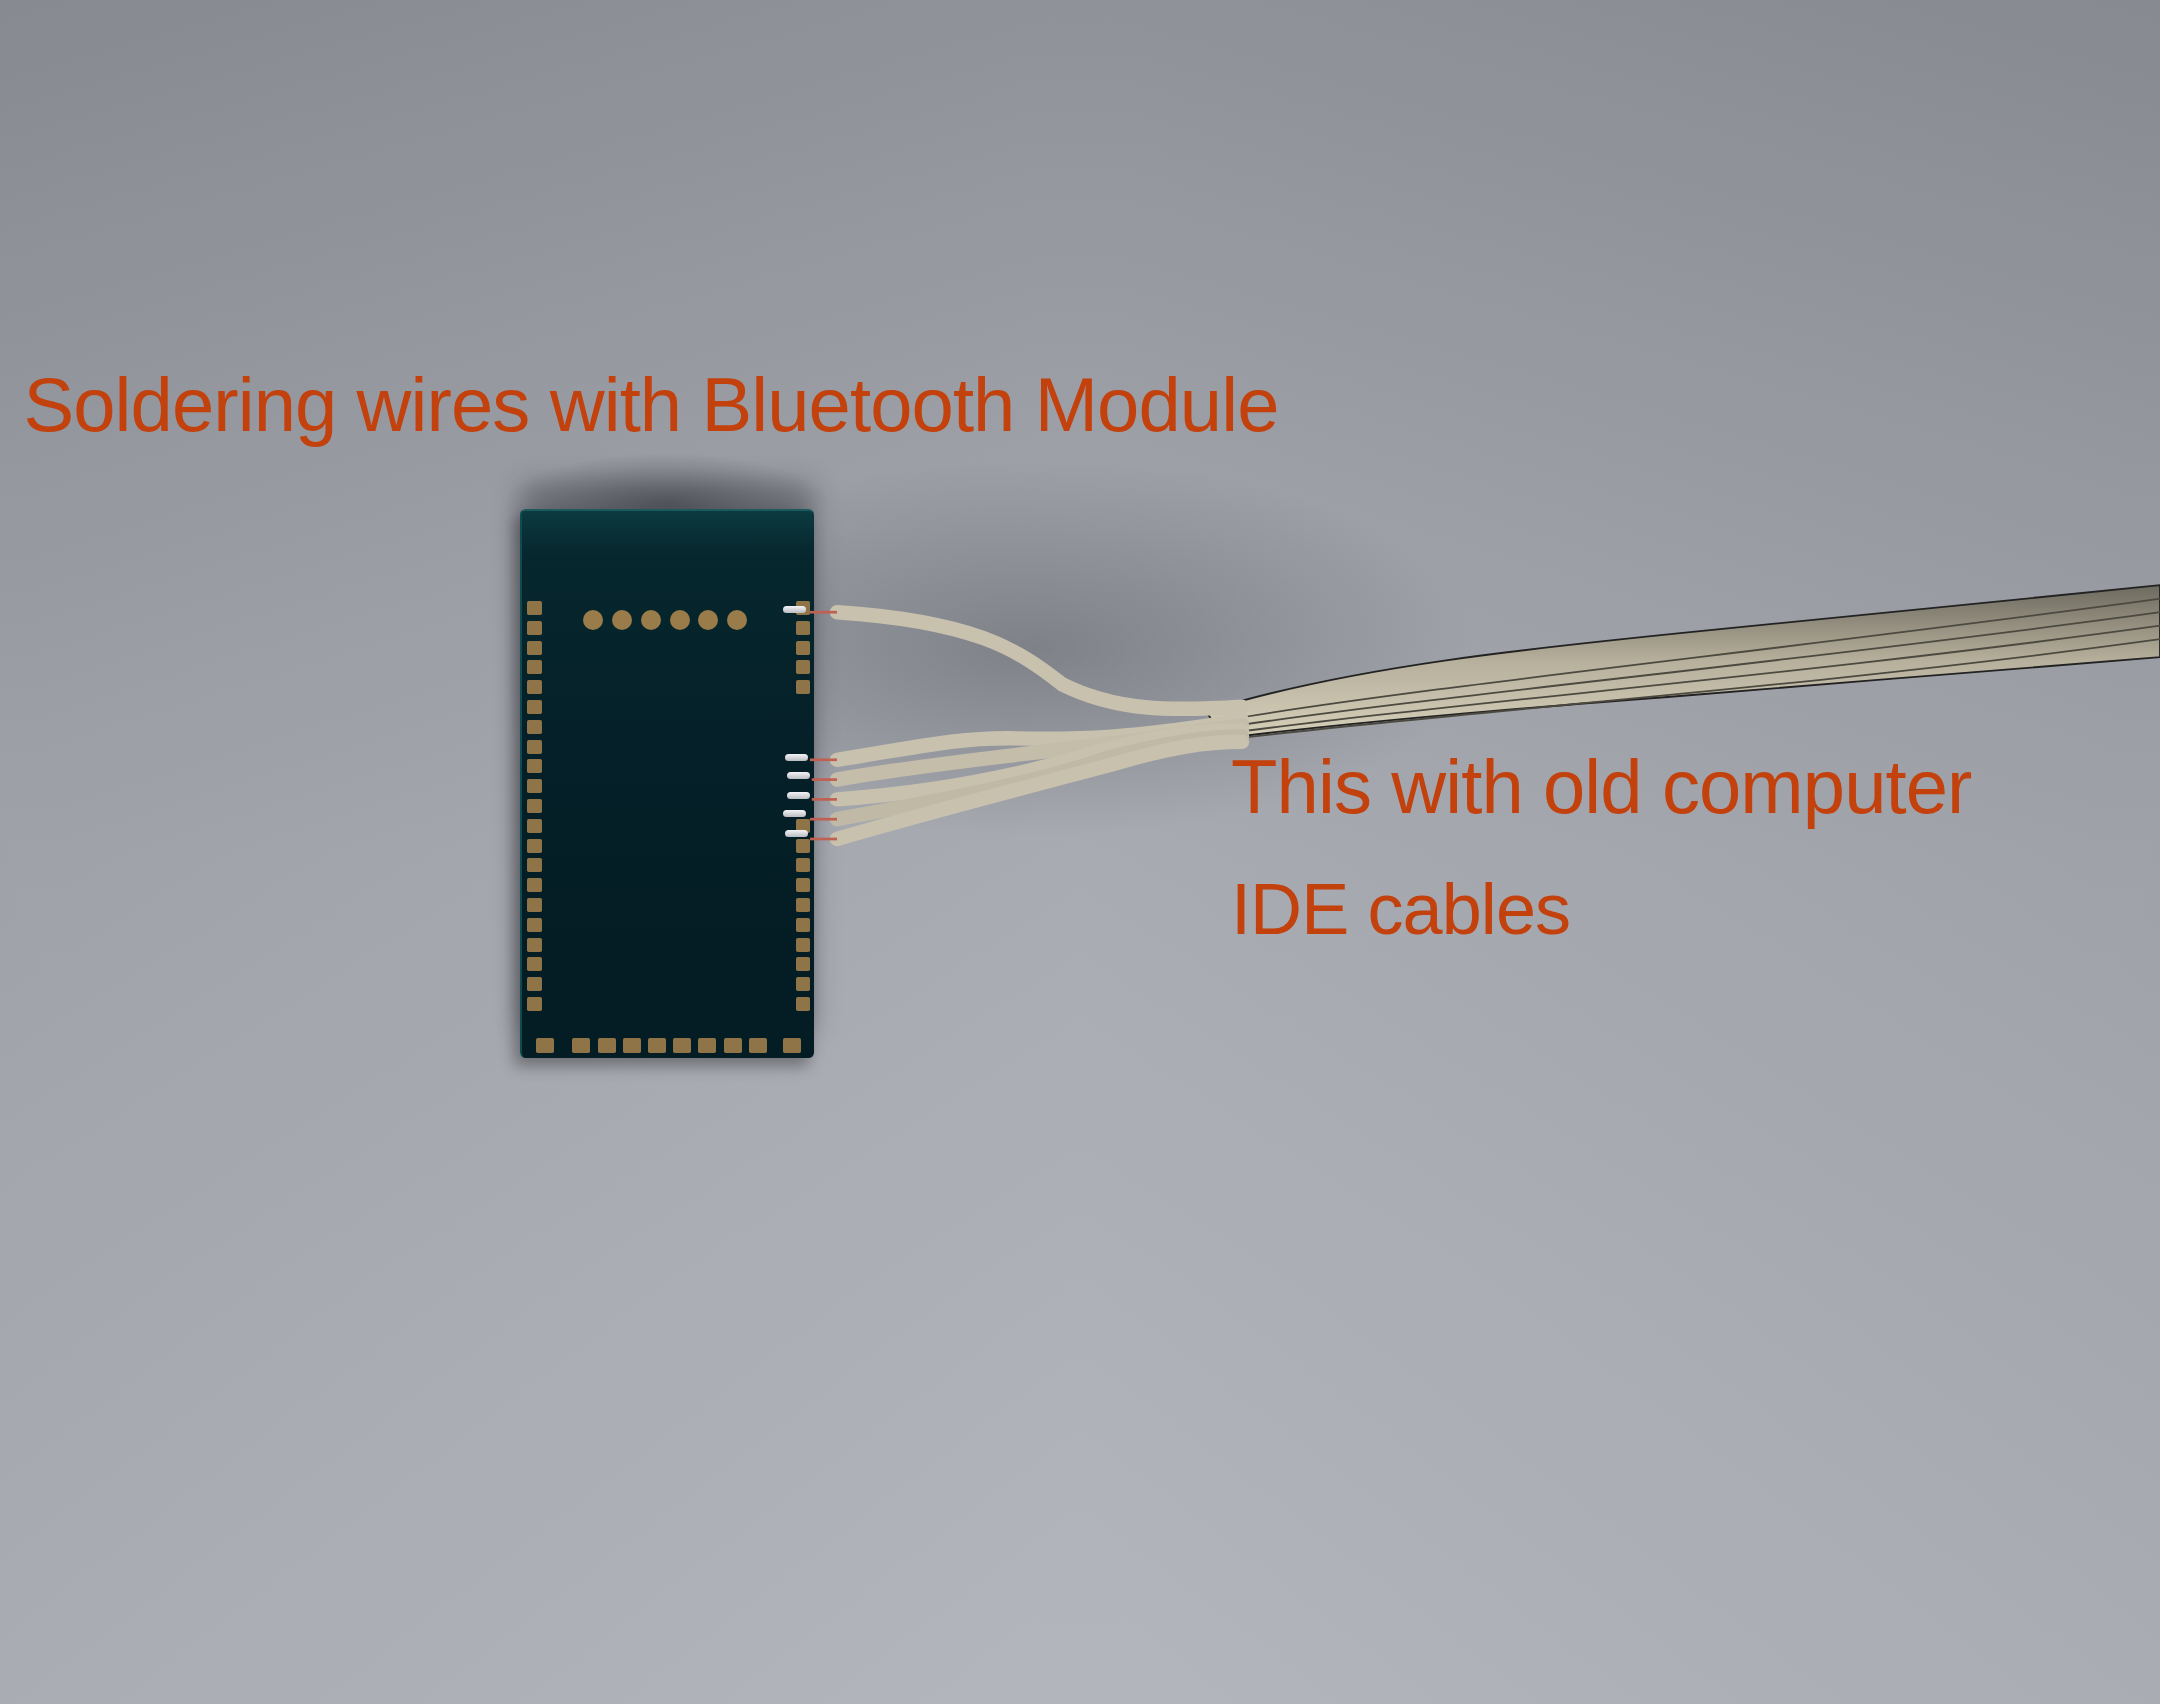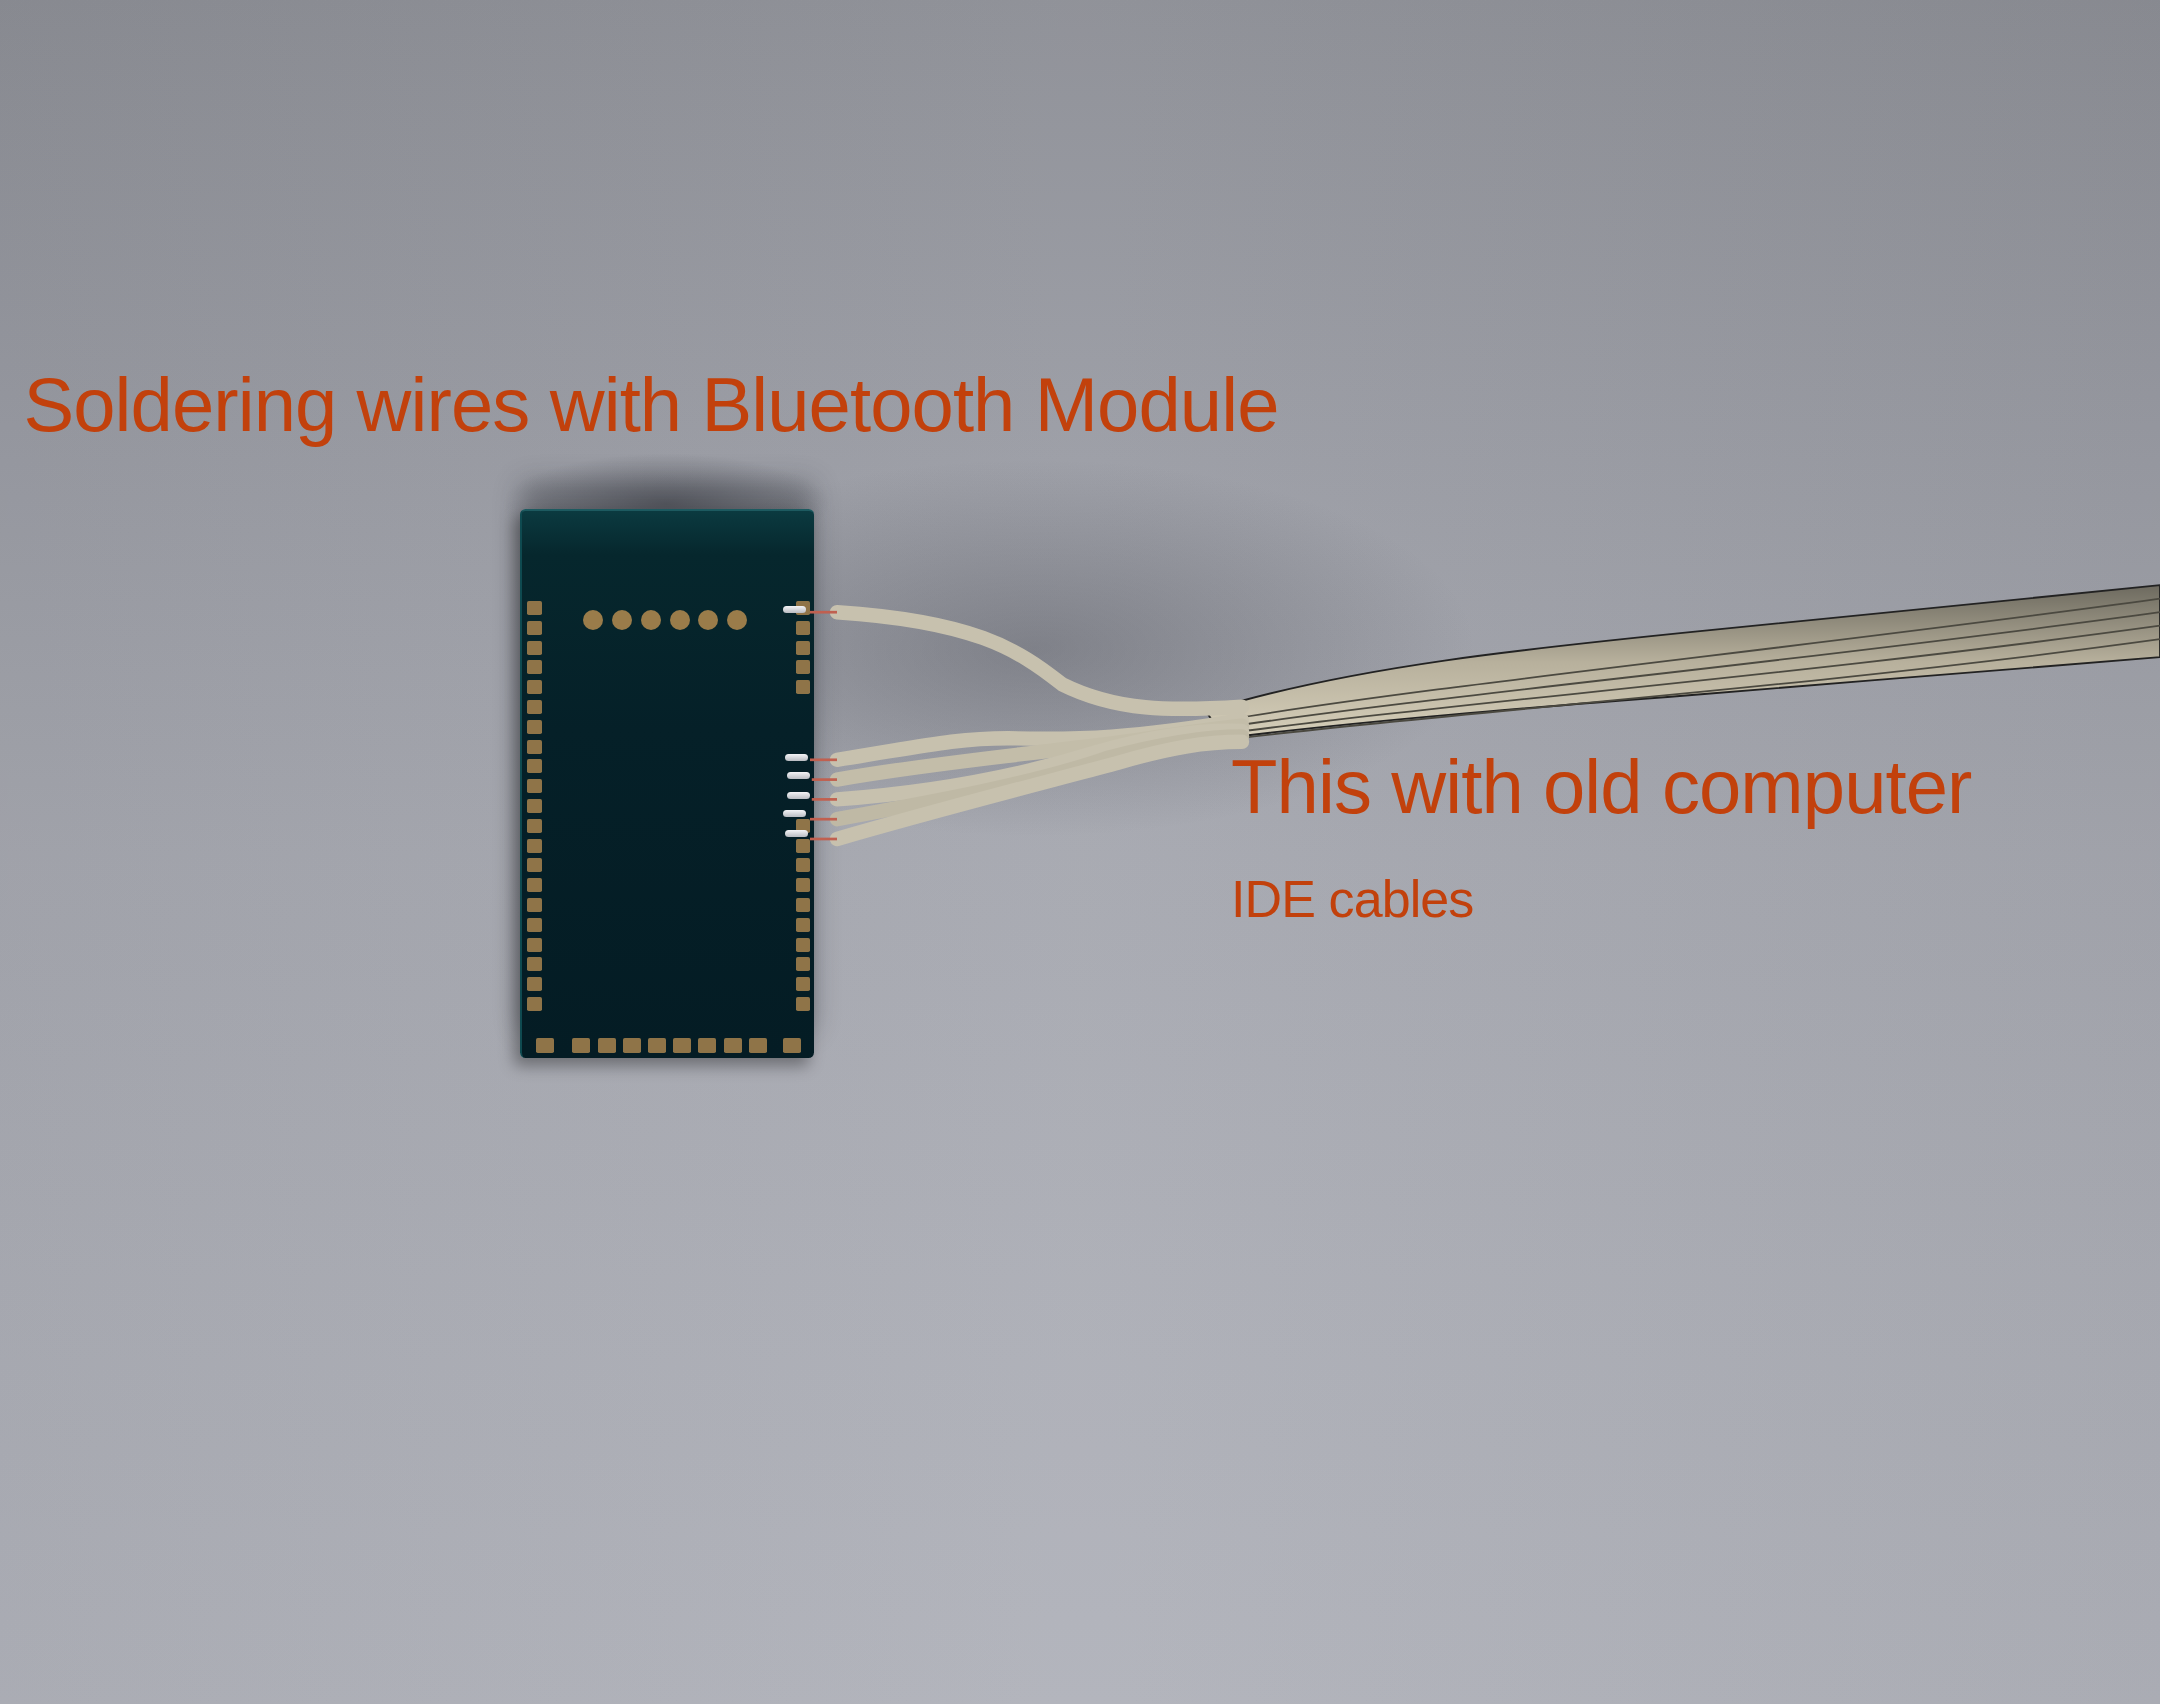--- a/index.html
+++ b/index.html
@@ -15,21 +15,21 @@
       radial-gradient(ellipse 234px 72px at 666px 504px, rgba(40,42,50,0.45), rgba(0,0,0,0) 70%),
       linear-gradient(90deg, rgba(0,0,0,0.04), rgba(255,255,255,0.03) 50%, rgba(0,0,0,0.04));
   }
   .caption {
     position: absolute; color: #c2410c; letter-spacing: -0.9px;
     font-family: Liberation Sans, sans-serif;
     white-space: nowrap; line-height: 1; text-align: right;
   }
   .caption.title { left: 23.4px; top: 367px; font-size: 76px; }
   .caption.note1 { left: 1231px; top: 749px; font-size: 76px; }
-  .caption.note2 { left: 1231px; top: 873px; font-size: 52px; }
+  .caption.note2 { left: 1231px; top: 873px; font-size: 72px; }
 
   .module {
     position: absolute; left: 520px; top: 509px; width: 292px; height: 547px;
     background: linear-gradient(180deg, #0b3a40 0%, #06272d 8%, #052028 40%, #041c24 100%);
     border-radius: 5.4px;
     box-shadow: -5.4px 7.2px 14.4px rgba(0,0,0,0.35), 0 -27px 27px rgba(30,32,40,0.3);
     border-top: 2.7px solid #1d5a60;
     border-left: 2.7px solid #0f4a50;
   }
   .pad { position: absolute; background: #8f7448; border-radius: 1.8px; }

